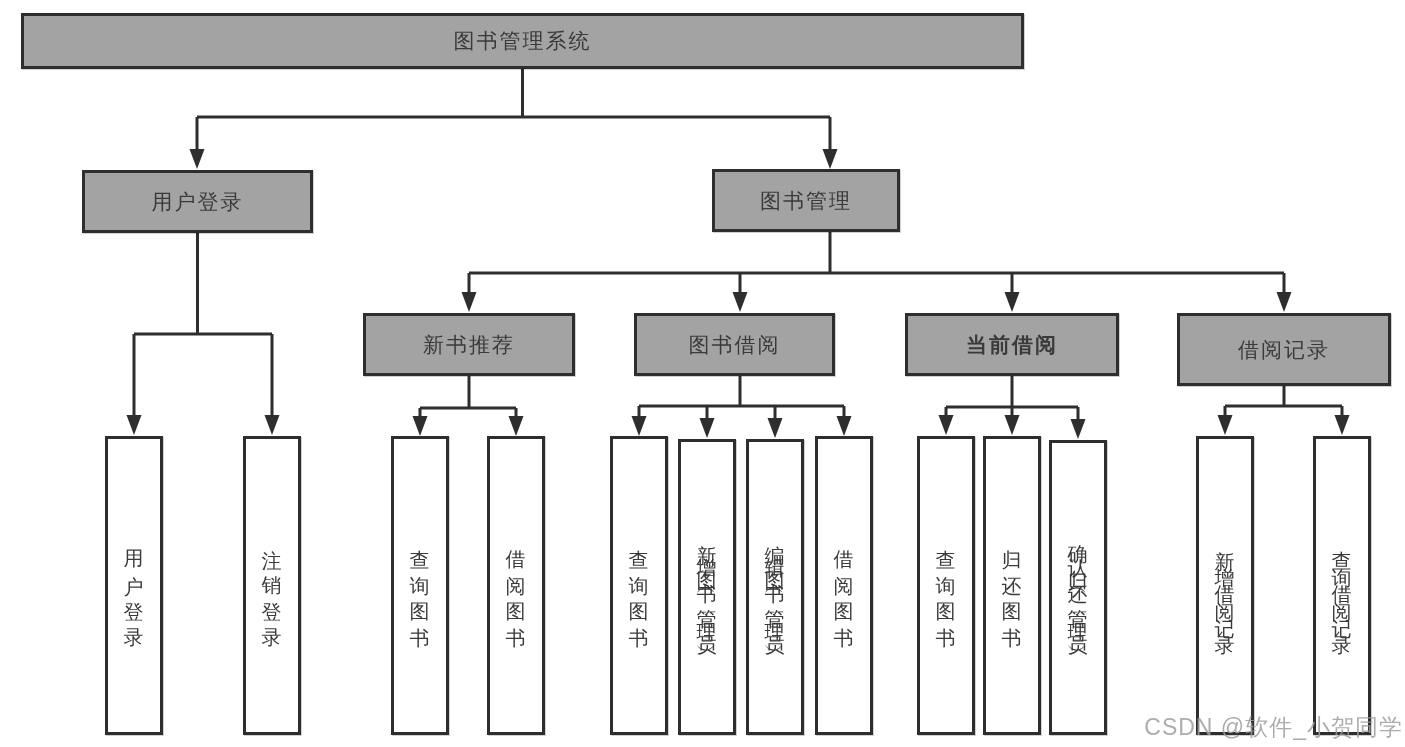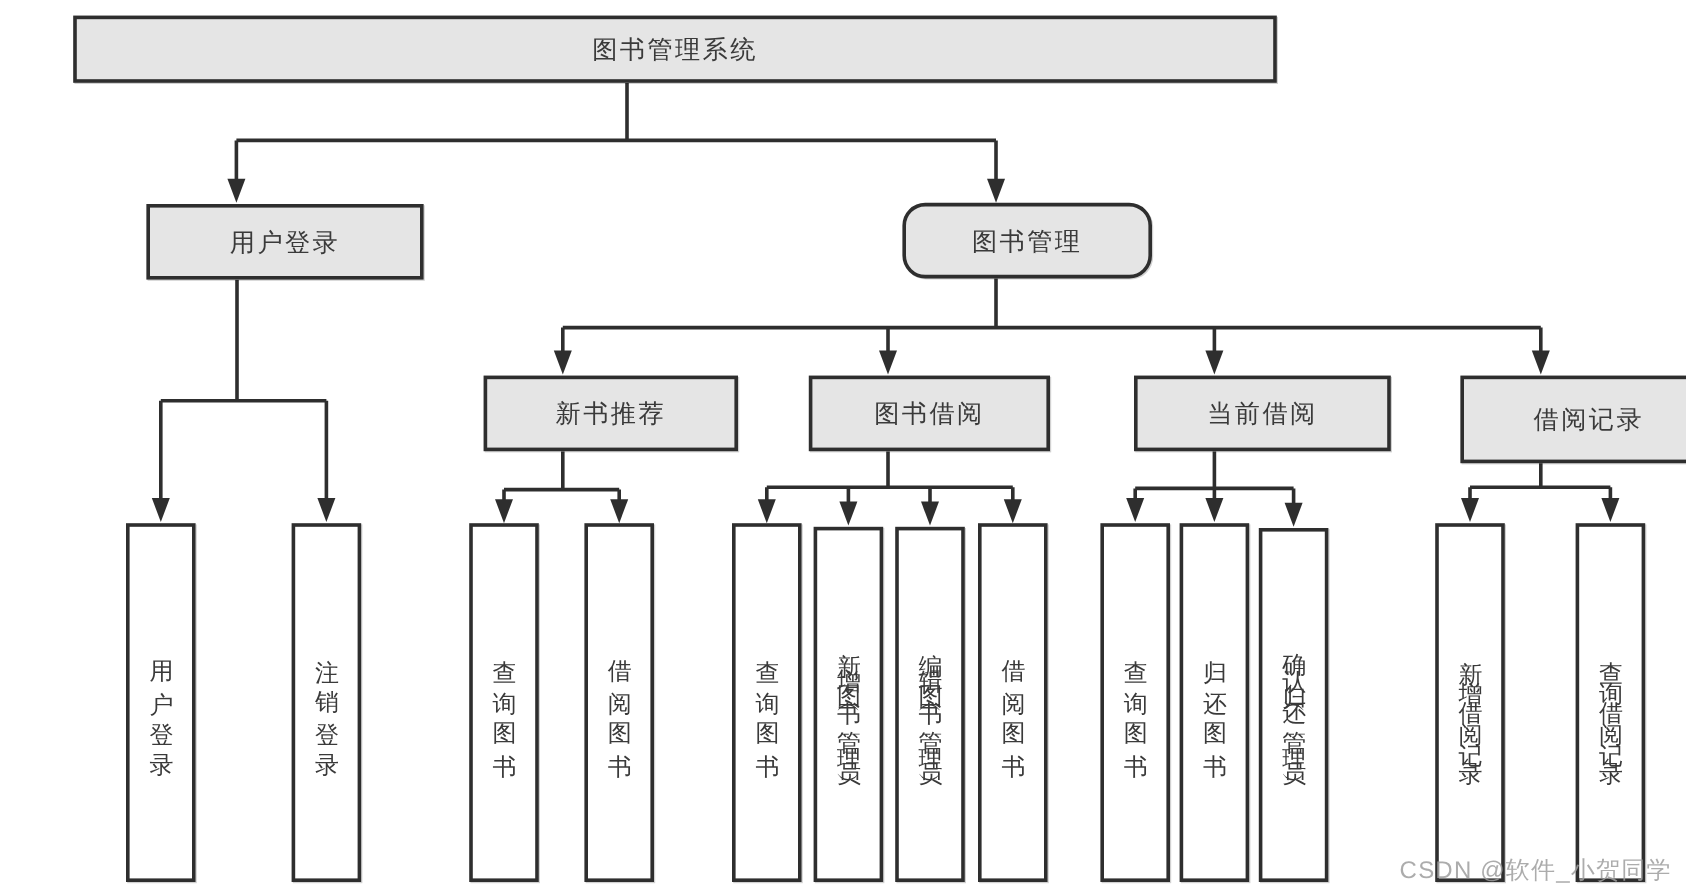--- a/index.html
+++ b/index.html
@@ -4,43 +4,42 @@
 <style>
   html,body { margin:0; padding:0; background:#ffffff; }
   #canvas {
     position:relative; width:1405px; height:747px;
     background:#ffffff; overflow:hidden;
     font-family:"Liberation Sans", sans-serif;
   }
   #wires { position:absolute; left:0; top:0; width:1405px; height:747px; }
   .hbox {
     position:absolute; box-sizing:border-box;
-    border:3px solid #2e2e2e; background:#e5e5e5;
+    border:3px solid #2e2e2e; background:#a3a3a3;
     display:flex; align-items:center; justify-content:center;
     box-shadow:1px 1px 0 rgba(0,0,0,0.18);
-    margin-left:40px;
   }
   .hbox .lbl {
     font-size:21px; color:#3a3a3a; letter-spacing:2px; white-space:nowrap;
   }
   .vbox {
     position:absolute; box-sizing:border-box;
     border:3px solid #2e2e2e; background:#ffffff;
     display:flex; align-items:center; justify-content:center;
     box-shadow:1px 1px 0 rgba(0,0,0,0.18);
   }
   .vbox .vlbl {
     writing-mode:vertical-rl; text-orientation:mixed;
     font-size:20px; color:#3a3a3a; letter-spacing:13px; line-height:1;
   }
   .vbox .vlbl.sp-l { letter-spacing:26px; }
   .vbox .vlbl.sp-m { letter-spacing:17px; }
   #watermark {
-    position:absolute; right:12px; top:712px;
-    font-size:20px; color:rgba(158,158,158,0.85); letter-spacing:1px;
+    position:absolute; right:2px; top:712px;
+    font-size:23px; color:rgba(158,158,158,0.85); letter-spacing:1px;
     white-space:nowrap;
   }
 </style>
 </head>
 <body>
 
 <div id="canvas">
 
   <svg id="wires" width="1405" height="747" viewBox="0 0 1405 747">
     <g stroke="#2e2e2e" stroke-width="3" fill="none">
@@ -82,31 +81,31 @@
     </g>
   </svg>
 
   <div class="hbox" style="left:21px; top:13px; width:1003px; height:56px;">
     <span class="lbl">图书管理系统</span>
   </div>
 
   <div class="hbox" style="left:82px; top:170px; width:231px; height:63px;">
     <span class="lbl">用户登录</span>
   </div>
-  <div class="hbox" style="left:712px; top:169px; width:208px; height:63px;border-radius:19px;">
+  <div class="hbox" style="left:712px; top:169px; width:188px; height:63px;">
     <span class="lbl">图书管理</span>
   </div>
 
   <div class="hbox" style="left:363px; top:313px; width:212px; height:63px;text-align:right;">
     <span class="lbl">新书推荐</span>
   </div>
   <div class="hbox" style="left:634px; top:313px; width:201px; height:63px;">
     <span class="lbl">图书借阅</span>
   </div>
-  <div class="hbox" style="left:905px; top:313px; width:214px; height:63px;">
+  <div class="hbox" style="left:905px; top:313px; width:214px; height:63px;font-weight:bold;">
     <span class="lbl">当前借阅</span>
   </div>
   <div class="hbox" style="left:1177px; top:313px; width:214px; height:73px;">
     <span class="lbl">借阅记录</span>
   </div>
 
   <div class="vbox" style="left:105px; top:436px; width:58px; height:299px;">
     <span class="vlbl sp-l">用户登录</span>
   </div>
   <div class="vbox" style="left:243px; top:436px; width:58px; height:299px;">

